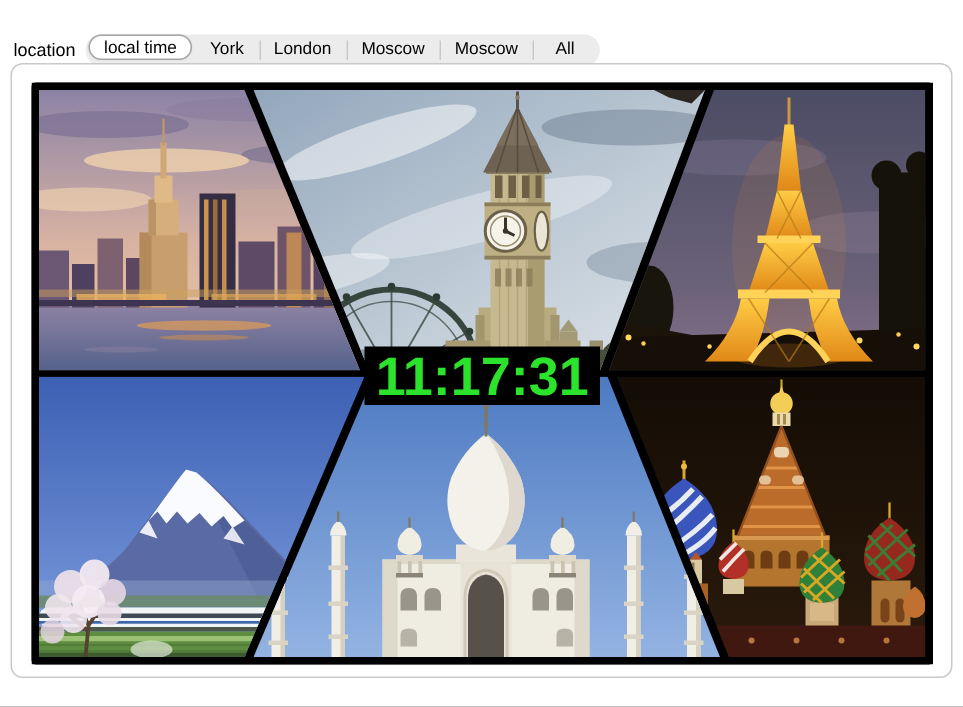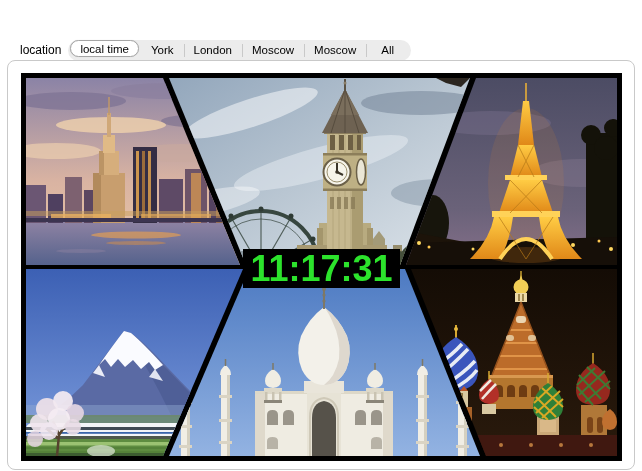--- a/index.html
+++ b/index.html
@@ -1,32 +1,32 @@
 <!DOCTYPE html>
 <html><head>
 <meta charset="utf-8">
 <style>
   html,body{margin:0;padding:0;background:#ffffff;}
   body{width:642px;height:471px;position:relative;overflow:hidden;
        font-family:"Liberation Sans",sans-serif;-webkit-font-smoothing:antialiased;}
 
   
-  .toolbar{position:absolute;left:20px;top:22px;height:22px;display:flex;align-items:center;margin-top:17px;}
+  .toolbar{position:absolute;left:9px;top:22px;height:22px;display:flex;align-items:center;}
   .loc-label{font-size:12px;color:#000;margin-right:7px;}
   .segmented{display:flex;background:#ececec;border-radius:11px;height:21px;padding:0 2px;}
   .seg{position:relative;border:none;background:transparent;font-family:"Liberation Sans",sans-serif;
        font-size:11.5px;color:#000;height:21px;line-height:21px;padding:0 10px;cursor:pointer;white-space:nowrap;}
   .seg:not(:first-child)::before{content:"";position:absolute;left:0;top:4px;bottom:4px;width:1px;background:#c9c9c9;}
   .seg.selected{background:#ffffff;border:1px solid #a6a6a6;border-radius:9px;height:17px;line-height:16px;
                 padding:0 9px;margin:0 2px 0 0;box-shadow:0 0 1px rgba(0,0,0,.15);}
   .seg.selected + .seg::before{display:none;}
   .seg-all{padding:0 15px;}
 
   
-  .card{position:absolute;left:7px;top:60px;width:628px;height:410px;background:#fff;
+  .card{position:absolute;left:7px;top:42px;width:628px;height:410px;background:#fff;
         border:1px solid #c9c9c9;border-radius:8px;box-sizing:border-box;}
   .collage{position:absolute;left:13px;top:12px;width:601px;height:388px;background:#000;border-radius:3px;}
   .collage svg{display:block;}
 
   
   .clock{position:absolute;left:222px;top:176px;width:157px;height:39px;background:#000;
          color:#2ce32c;font-weight:bold;font-size:36px;line-height:39px;text-align:center;
          letter-spacing:0px;font-family:"Liberation Sans",sans-serif;}
 </style>
 </head>

